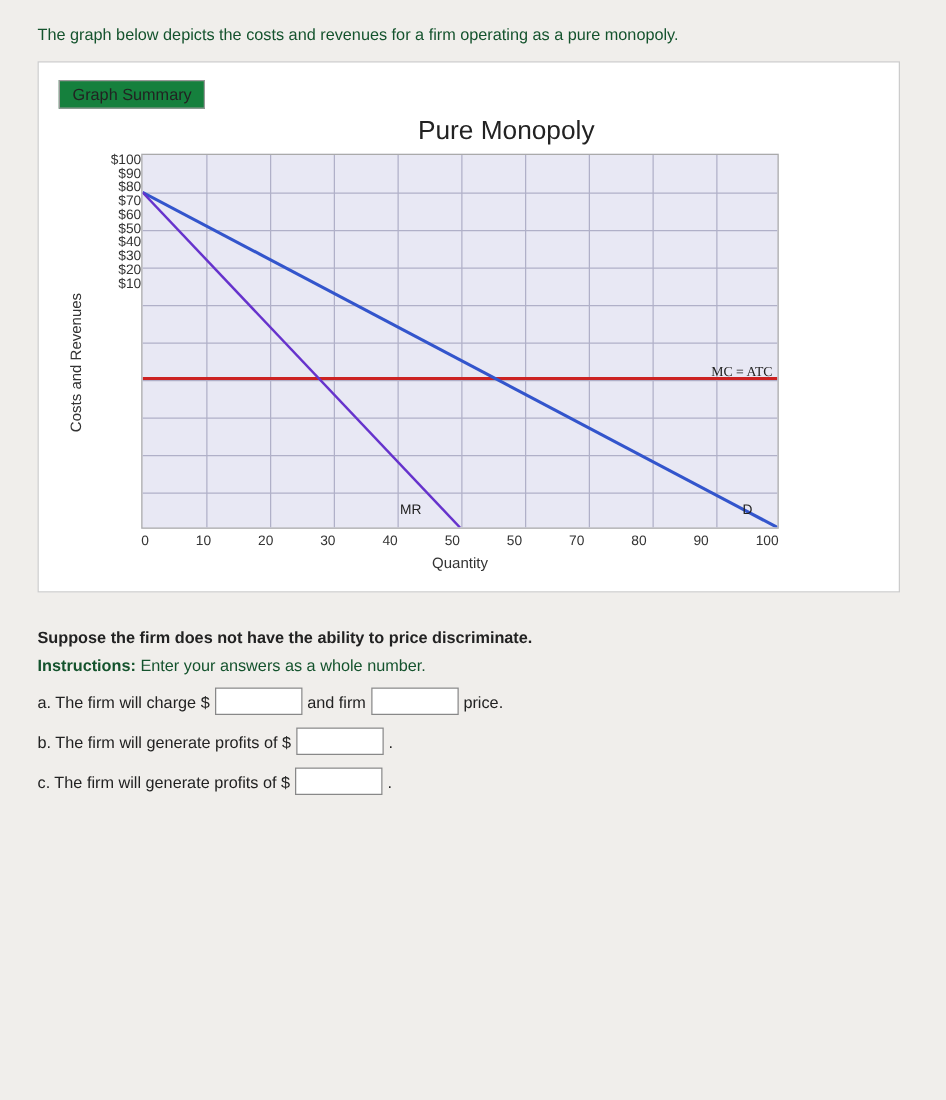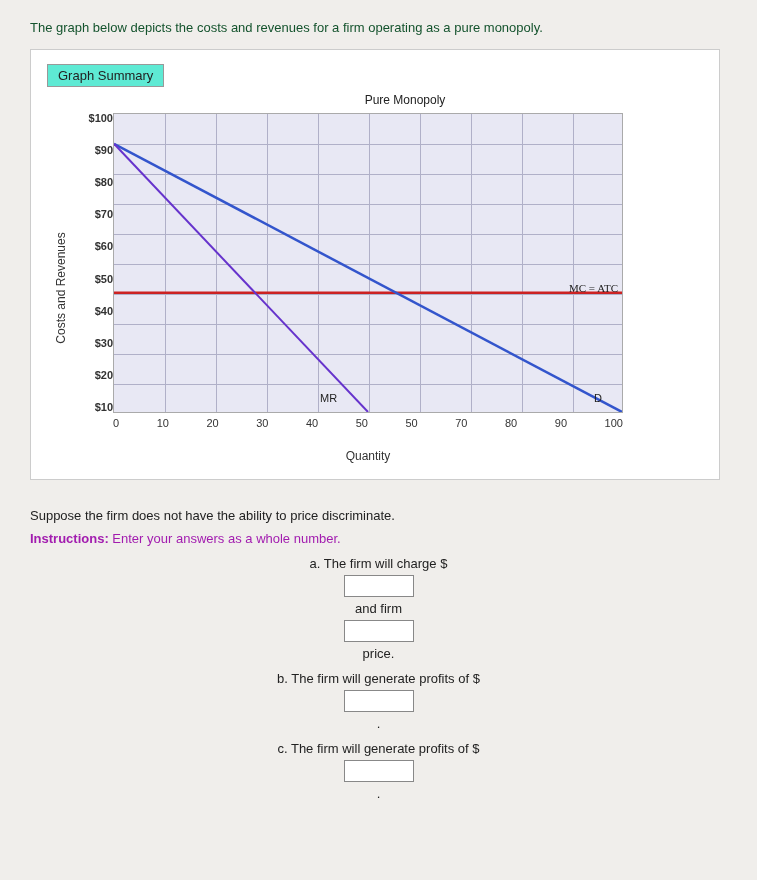--- a/index.html
+++ b/index.html
@@ -28,26 +28,26 @@
       width: 690px;
       margin-bottom: 18px;
     }
 
     .graph-summary-badge {
       border: 1px solid #999;
       padding: 3px 10px;
       font-size: 13px;
       display: inline-block;
       margin-bottom: 6px;
-      background: #5eead4;
+      background: #15803d;
     }
 
     .pure-monopoly-title {
       text-align: center;
-      font-size: 12px;
+      font-size: 21px;
       font-weight: normal;
       margin-bottom: 6px;
       margin-left: 60px;
     }
 
     .chart-area {
       display: flex;
       flex-direction: row;
       align-items: center;
     }
@@ -74,28 +74,26 @@
     }
 
     .chart-with-yticklabels {
       display: flex;
       flex-direction: row;
     }
 
     .y-tick-labels {
       display: flex;
       flex-direction: column;
-      justify-content: space-between;
       align-items: flex-end;
       width: 38px;
       height: 300px;
       padding-bottom: 0px;
       font-size: 11px;
       color: #333;
-      font-weight: bold;
     }
 
     .y-tick-labels span {
       line-height: 1;
     }
 
     .chart-plot-area {
       position: relative;
       width: 510px;
       height: 300px;
@@ -132,21 +130,21 @@
       width: 510px;
       margin-top: 4px;
       font-size: 11px;
       color: #333;
       padding-left: 0px;
     }
 
     .x-axis-label {
       text-align: center;
       font-size: 12px;
-      margin-top: 20px;
+      margin-top: 4px;
       margin-left: 38px;
       width: 510px;
       color: #333;
     }
 
     
     .chart-svg {
       position: absolute;
       top: 0; left: 0;
       width: 100%; height: 100%;
@@ -160,40 +158,40 @@
     }
 
     
     .below-chart {
       margin-top: 10px;
     }
 
     .suppose-text {
       font-size: 13px;
       margin-bottom: 8px;
+      font-weight: bold;
     }
 
     .instructions-text {
       font-size: 13px;
       margin-bottom: 10px;
-      color: #a21caf;
+      color: #14532d;
     }
 
     .instructions-text strong {
       font-weight: bold;
     }
 
     .question-line {
       font-size: 13px;
       margin-bottom: 10px;
       display: flex;
       align-items: center;
       flex-wrap: wrap;
       gap: 4px;
-      flex-direction: column;
     }
 
     .question-line input[type="text"] {
       border: 1px solid #888;
       width: 70px;
       height: 22px;
       font-size: 13px;
       padding: 0 4px;
       background: #fff;
     }

